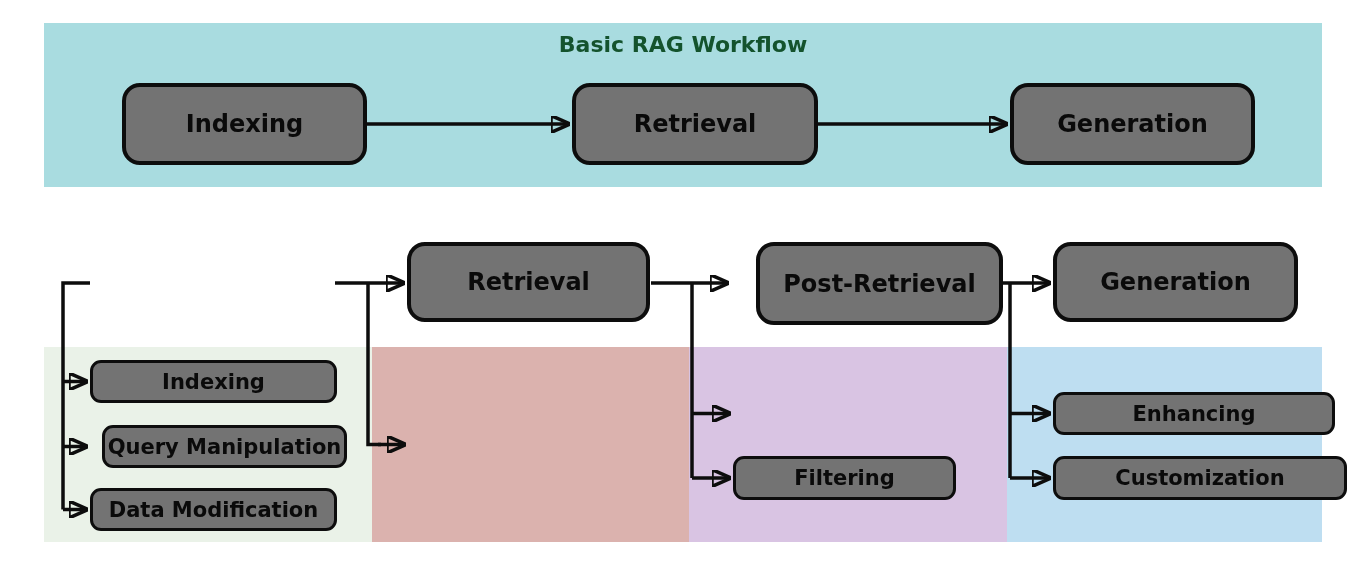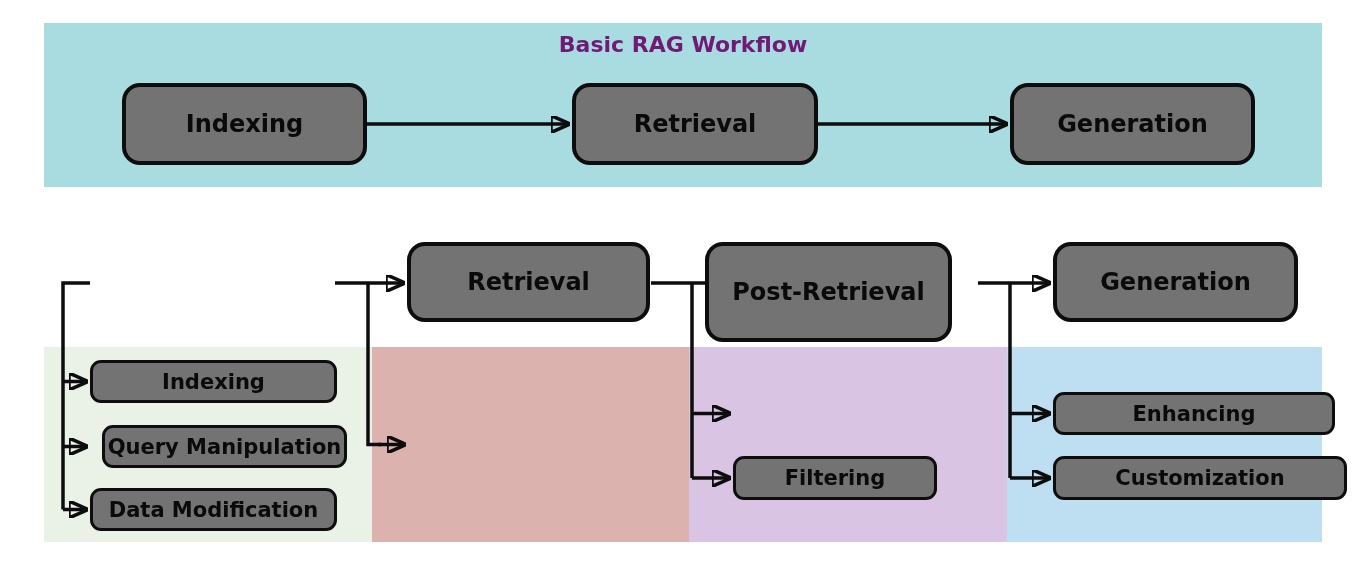--- a/index.html
+++ b/index.html
@@ -20,21 +20,21 @@
   .band-post     { left: 689px; top: 347px; width: 318px;  height: 195px; background: #d9c4e3; }
   .band-gen      { left: 1007px;top: 347px; width: 315px;  height: 195px; background: #bedef1; }
 
   .band-title {
     position: absolute;
     left: 0; right: 0;
     text-align: center;
     font-weight: bold;
     font-size: 22px;
     line-height: 26px;
-    color: #701a75;
+    color: #14532d;
   }
   .band-basic .band-title    { top: 9px; }
   .band-paradigm .band-title { top: 5px; }
 
   .node {
     position: absolute;
     background: #737373;
     border: 4px solid #0d0d0d;
     box-sizing: border-box;
     display: flex;
@@ -46,32 +46,32 @@
   }
   .node-lg  { border-radius: 18px; font-size: 24px; }
   .node-sm  { border-radius: 11px; border-width: 3.5px; font-size: 21px; white-space: nowrap; }
 
   .n-basic-indexing    { left: 122px;  top: 83px;  width: 245px; height: 82px; }
   .n-basic-retrieval   { left: 572px;  top: 83px;  width: 246px; height: 82px; }
   .n-basic-generation  { left: 1010px; top: 83px;  width: 245px; height: 82px; }
 
   .n-pre-retrieval     { left: 90px;   top: 242px; width: 245px; height: 80px; }
   .n-retrieval         { left: 407px;  top: 242px; width: 243px; height: 80px; }
-  .n-post-retrieval    { left: 705px;  top: 242px; width: 247px; height: 100px; }
+  .n-post-retrieval    { left: 756px;  top: 242px; width: 247px; height: 83px; }
   .n-generation        { left: 1053px; top: 242px; width: 245px; height: 80px; }
 
   .n-sub-indexing      { left: 90px;   top: 360px; width: 247px; height: 43px; }
   .n-query-manipulation{ left: 90px;   top: 425px; width: 245px; height: 43px; margin-left: 12px; }
   .n-data-modification { left: 90px;   top: 488px; width: 247px; height: 43px; }
 
   .n-search-ranking    { left: 408px;  top: 392px; width: 247px; height: 105px;
                          border-radius: 18px; font-size: 24px; line-height: 1.32; }
 
   .n-re-ranking        { left: 733px;  top: 392px; width: 245px; height: 43px; }
-  .n-filtering         { left: 733px;  top: 456px; width: 204px; height: 44px; }
+  .n-filtering         { left: 733px;  top: 456px; width: 223px; height: 44px; }
   .n-enhancing         { left: 1053px; top: 392px; width: 282px; height: 43px; }
   .n-customization     { left: 1053px; top: 456px; width: 294px; height: 44px; }
 
   .connectors {
     position: absolute;
     left: 0; top: 0;
     width: 1358px; height: 563px;
     pointer-events: none;
   }
   .connectors path, .connectors line, .connectors polyline {

